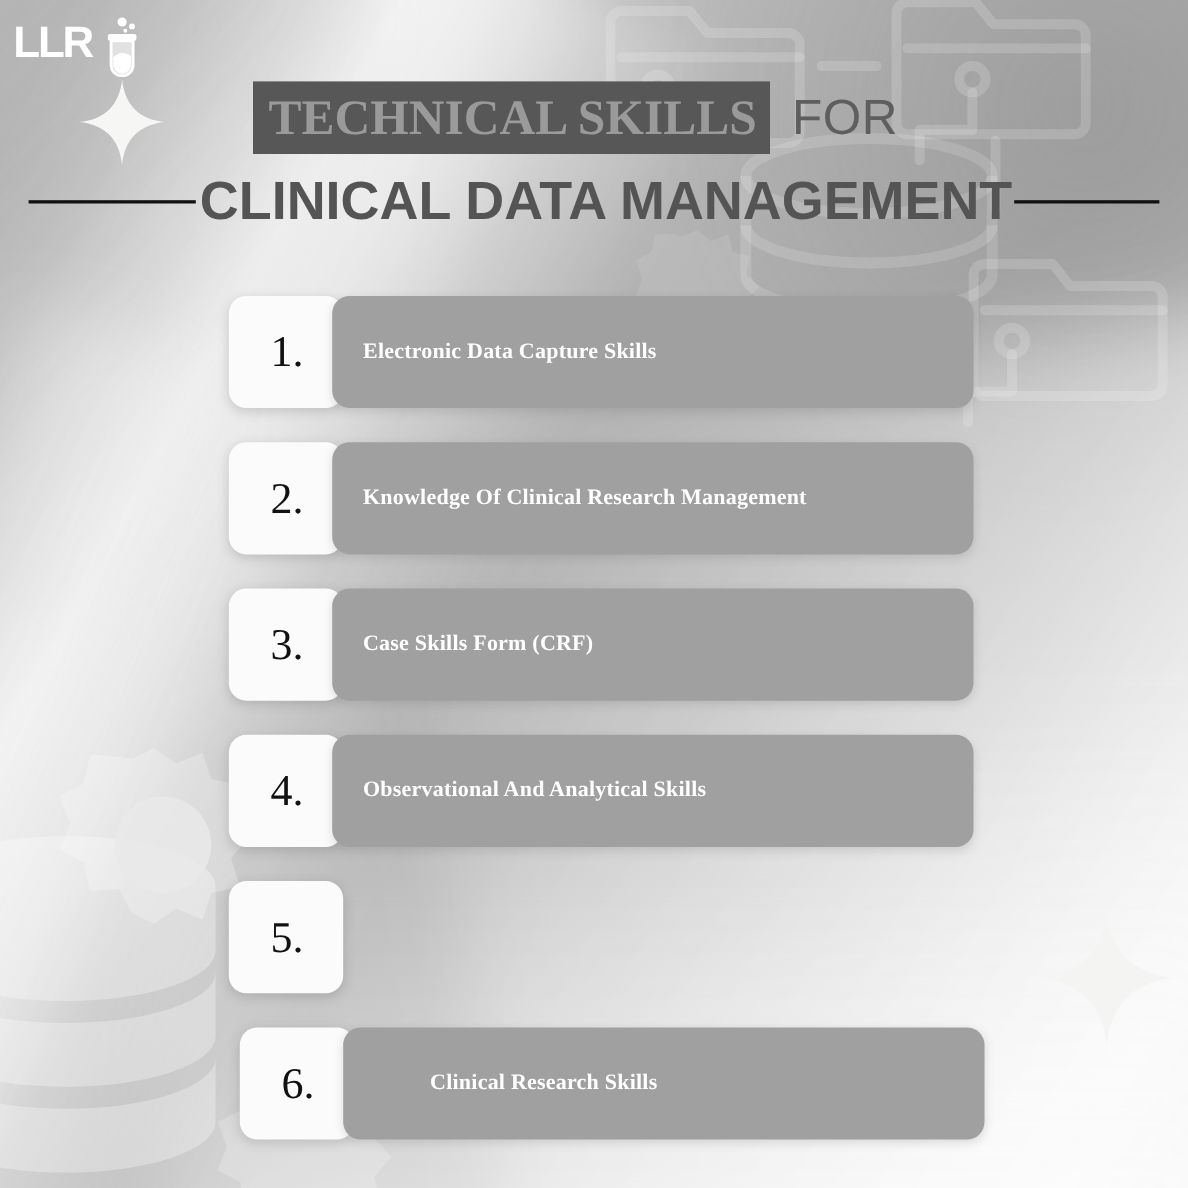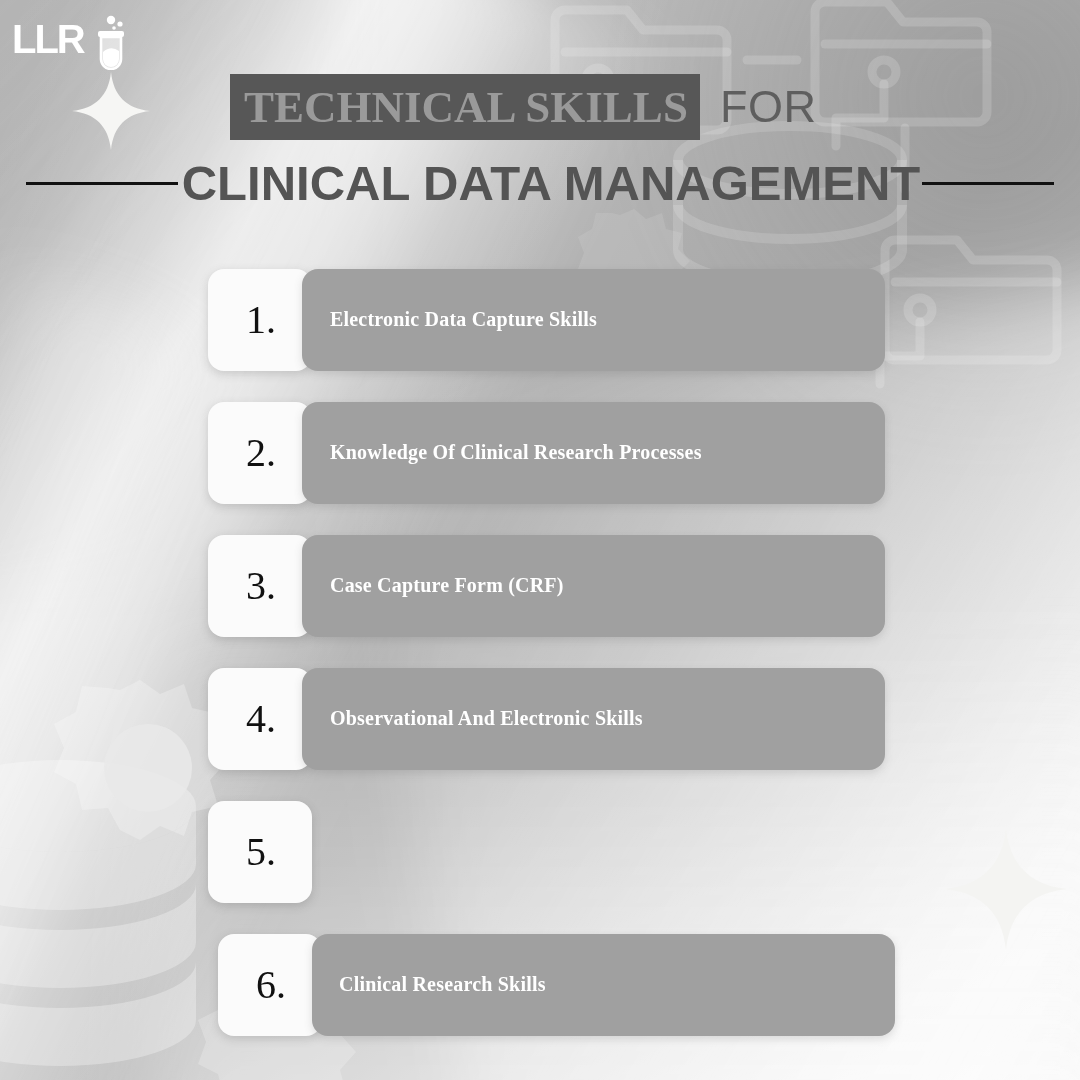--- a/index.html
+++ b/index.html
@@ -121,21 +121,21 @@
     background:#a0a0a0;border-radius:16px;
     display:flex;align-items:center;z-index:2;
     box-shadow:0 3px 9px rgba(90,90,90,.18);
   }
   .row.shift .textcard{left:312px;right:185px;}
   .skill{
     color:#ffffff;font-family:"Liberation Serif",serif;
     font-weight:700;font-size:20px;line-height:1.18;
     padding-left:28px;padding-right:20px;letter-spacing:.2px;
   }
-  .row.shift .skill{padding-left:27px;}
+  .row.shift .skill{padding-left:40px;margin-left:39px;}
 </style>
 </head>
 <body>
 
 <div id="poster">
 
   <div class="streak shadow-a"></div>
   <div class="streak shadow-b"></div>
   <div class="streak streak-a"></div>
   <div class="streak streak-b"></div>
@@ -239,39 +239,39 @@
       <div class="textcard">
         <span class="skill">Electronic Data Capture Skills</span>
       </div>
     </div>
 
     <div class="row">
       <div class="numcard">
         <span class="num">2.</span>
       </div>
       <div class="textcard">
-        <span class="skill" style="max-width:430px;">Knowledge Of Clinical Research Processes</span>
+        <span class="skill" style="max-width:430px;">Knowledge Of Clinical Research Management</span>
       </div>
     </div>
 
     <div class="row">
       <div class="numcard">
         <span class="num">3.</span>
       </div>
       <div class="textcard">
-        <span class="skill">Case Capture Form (CRF)</span>
+        <span class="skill">Case Skills Form (CRF)</span>
       </div>
     </div>
 
     <div class="row">
       <div class="numcard">
         <span class="num">4.</span>
       </div>
       <div class="textcard">
-        <span class="skill">Observational And Electronic Skills</span>
+        <span class="skill">Observational And Analytical Skills</span>
       </div>
     </div>
 
     <div class="row">
       <div class="numcard">
         <span class="num">5.</span>
       </div>
     </div>
 
     <div class="row shift">

